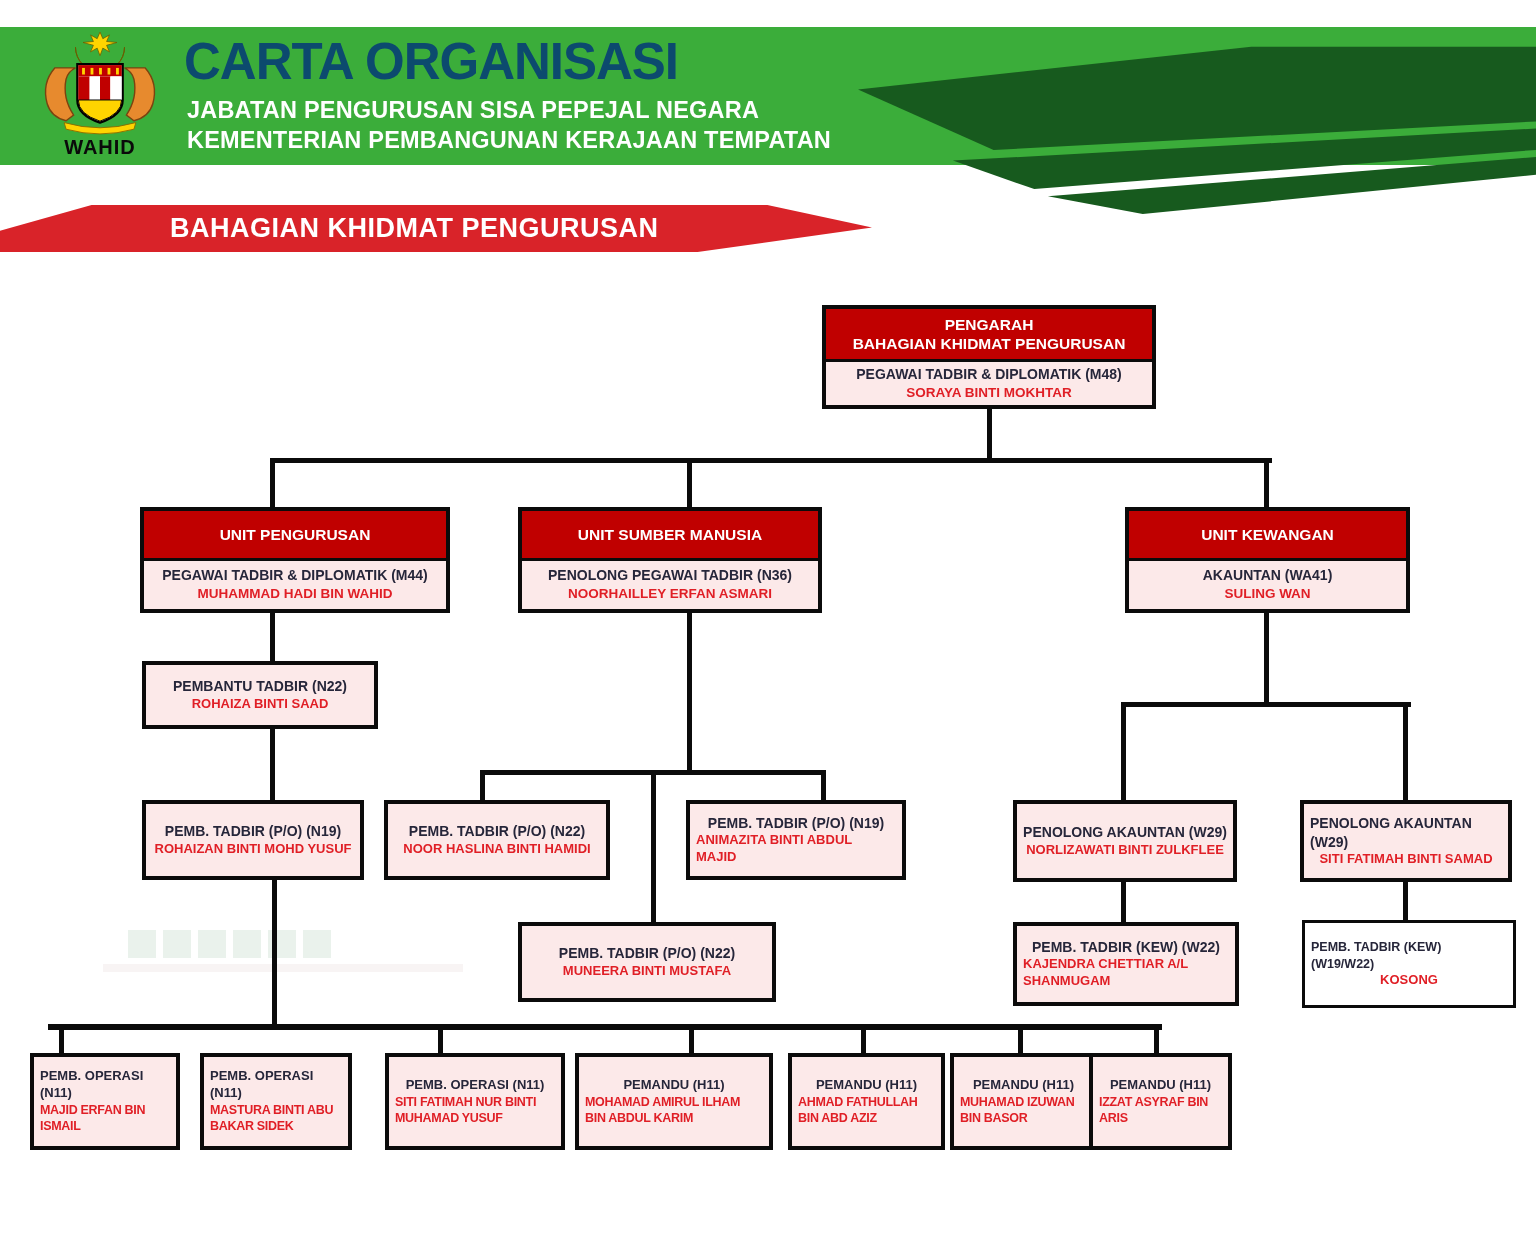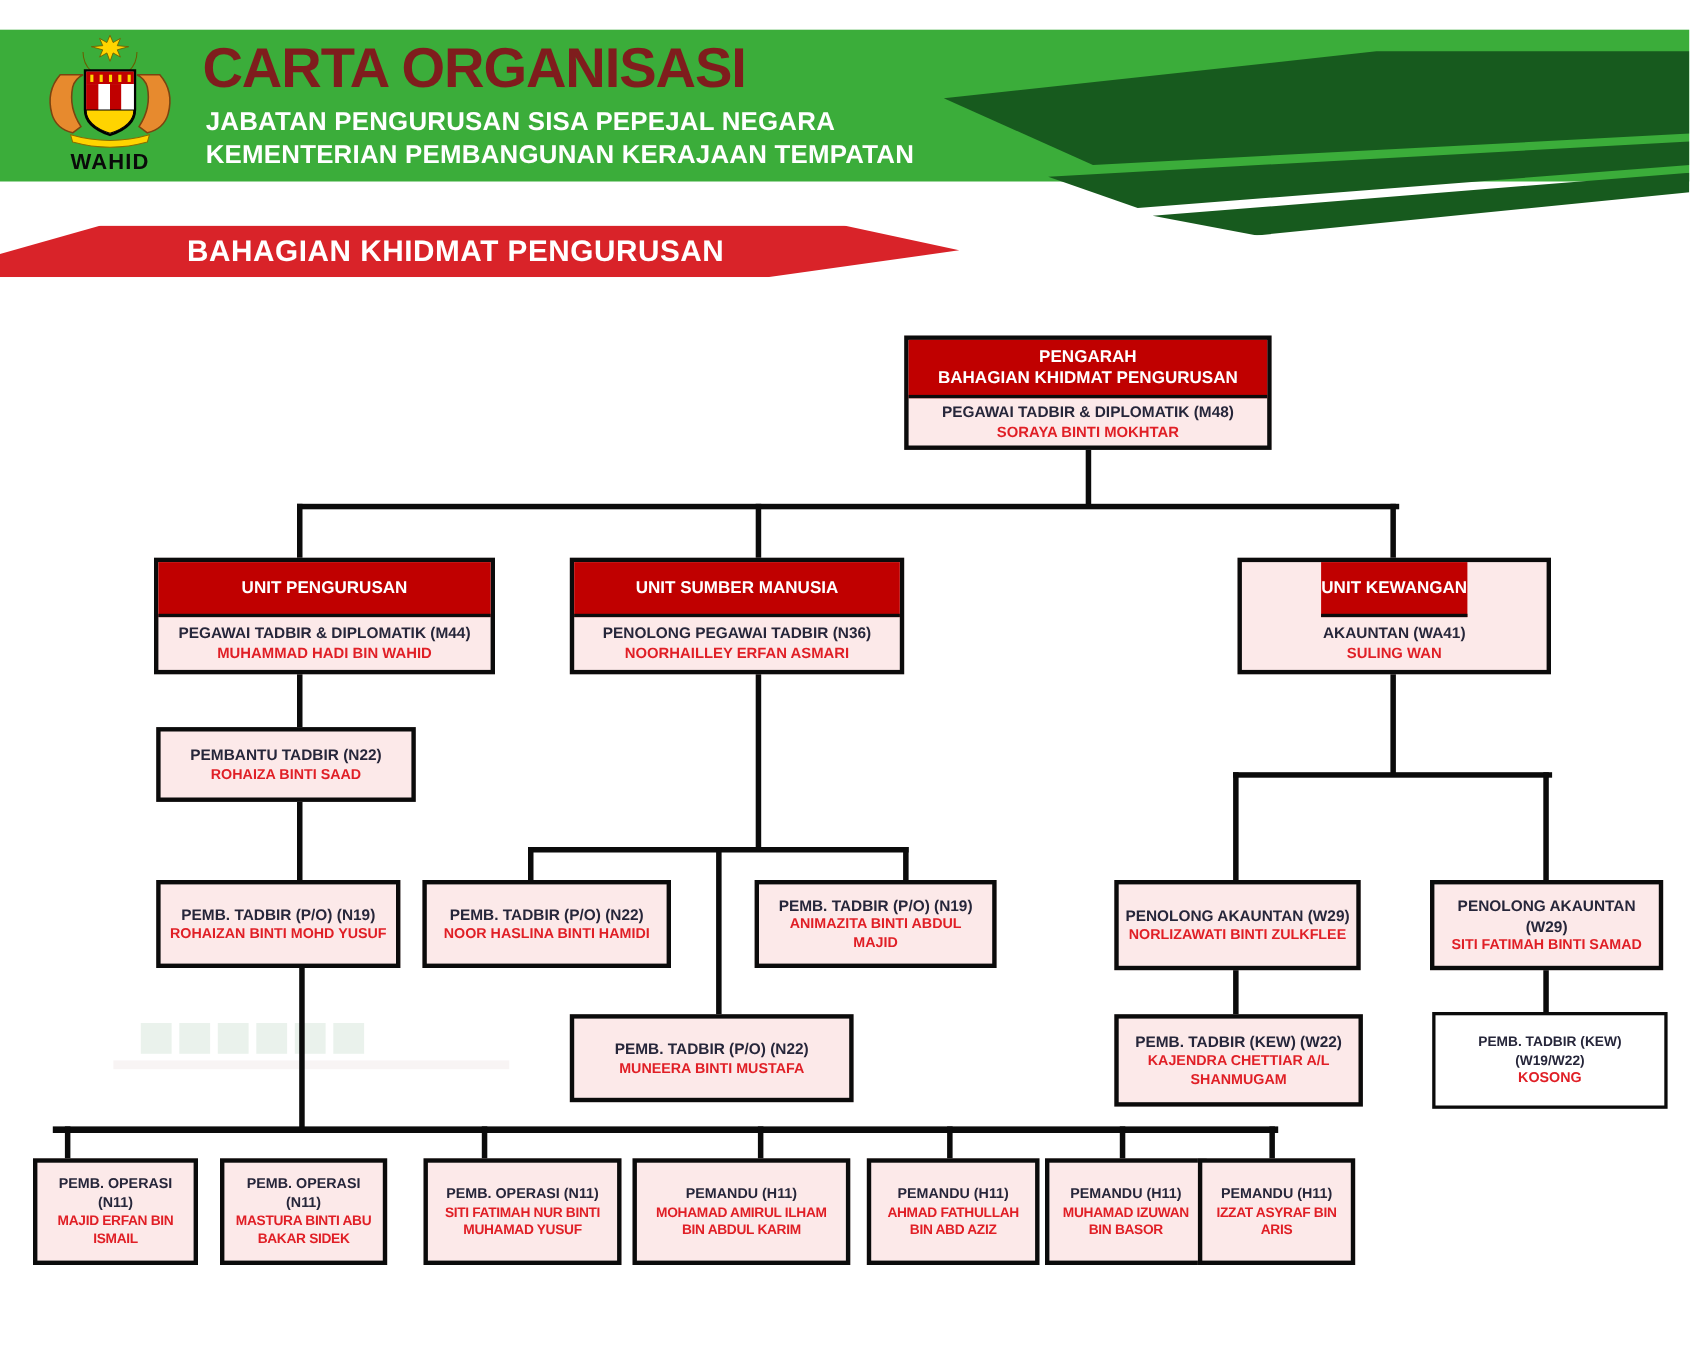--- a/index.html
+++ b/index.html
@@ -6,37 +6,37 @@
   body{font-family:"Liberation Sans",sans-serif;}
   .stage{position:relative;width:1536px;height:1238px;background:#fff;overflow:hidden;}
 
   
   .green-band{position:absolute;left:0;top:27px;width:1536px;height:138px;background:#3BAD3A;}
   .deco{position:absolute;left:858px;top:36px;width:678px;height:178px;}
   .deco div{position:absolute;inset:0;background:#175A1E;}
   .deco .s1{clip-path:polygon(0 30%,58% 6%,100% 6%,100% 48%,20% 64%);}
   .deco .s2{clip-path:polygon(14% 70%,100% 52%,100% 64%,26% 86%);}
   .deco .s3{clip-path:polygon(28% 90%,100% 68%,100% 78%,42% 100%);}
-  .h-title{position:absolute;left:184px;top:32px;font-size:51px;font-weight:800;color:#7f1d1d;letter-spacing:-1px;white-space:nowrap;}
+  .h-title{position:absolute;left:184px;top:32px;font-size:51px;font-weight:800;color:#0c4a6e;letter-spacing:-1px;white-space:nowrap;}
   .h-sub{position:absolute;left:187px;font-size:23.5px;font-weight:800;color:#fff;letter-spacing:0.2px;white-space:nowrap;}
   .h-sub1{top:97px;} .h-sub2{top:127px;}
   .emblem{position:absolute;left:30px;top:30px;width:140px;text-align:center;}
   .emblem .jpspn{font-size:20px;font-weight:800;color:#0a0a0a;letter-spacing:1px;margin-top:-4px;}
 
   
   .ribbon{position:absolute;left:0;top:205px;width:872px;height:47px;background:#D92329;
           clip-path:polygon(10.5% 0,88% 0,100% 48%,80% 100%,0 100%,0 55%);}
   .ribbon-text{position:absolute;left:170px;top:205px;height:47px;line-height:47px;
                font-size:27px;font-weight:800;color:#fff;letter-spacing:0.5px;white-space:nowrap;}
 
   
   .line{position:absolute;background:#0b0b0b;}
   .node{position:absolute;box-sizing:border-box;border:4px solid #0b0b0b;background:#FCE9E9;
         display:flex;flex-direction:column;align-items:center;justify-content:center;
-        text-align:center;padding:2px 6px;}
+        text-align:left;padding:2px 6px;}
   .node .title{color:#26263A;font-weight:800;font-size:14px;line-height:1.3;}
   .node .name{color:#E01F26;font-weight:800;font-size:13px;line-height:1.3;}
   .unitbox{position:absolute;box-sizing:border-box;border:4px solid #0b0b0b;background:#FCE9E9;display:flex;flex-direction:column;}
   .unitbox .head{background:#C00000;color:#fff;font-weight:800;font-size:15.5px;
                  display:flex;align-items:center;justify-content:center;text-align:center;
                  border-bottom:3px solid #0b0b0b;flex:0 0 47px;line-height:1.25;}
   .unitbox .body{flex:1;display:flex;flex-direction:column;align-items:center;justify-content:center;text-align:center;padding:2px 6px;}
   .unitbox .body .title{color:#26263A;font-weight:800;font-size:14px;line-height:1.35;}
   .unitbox .body .name{color:#E01F26;font-weight:800;font-size:13.5px;line-height:1.35;}
   .kosong{background:#ffffff;border-width:3px;}
@@ -151,21 +151,21 @@
   </div>
 
   <div class="unitbox" style="left:518px;top:507px;width:304px;height:106px;">
     <div class="head">UNIT SUMBER MANUSIA</div>
     <div class="body">
       <div class="title">PENOLONG PEGAWAI  TADBIR  (N36)</div>
       <div class="name">NOORHAILLEY ERFAN ASMARI</div>
     </div>
   </div>
 
-  <div class="unitbox" style="left:1125px;top:507px;width:285px;height:106px;align-items:center;">
+  <div class="unitbox" style="left:1125px;top:507px;width:285px;height:106px;">
     <div class="head">UNIT KEWANGAN</div>
     <div class="body">
       <div class="title">AKAUNTAN (WA41)</div>
       <div class="name">SULING WAN</div>
     </div>
   </div>
 
   <div class="node" style="left:142px;top:661px;width:236px;height:68px;">
     <div class="title">PEMBANTU TADBIR (N22)</div>
     <div class="name">ROHAIZA BINTI SAAD</div>

